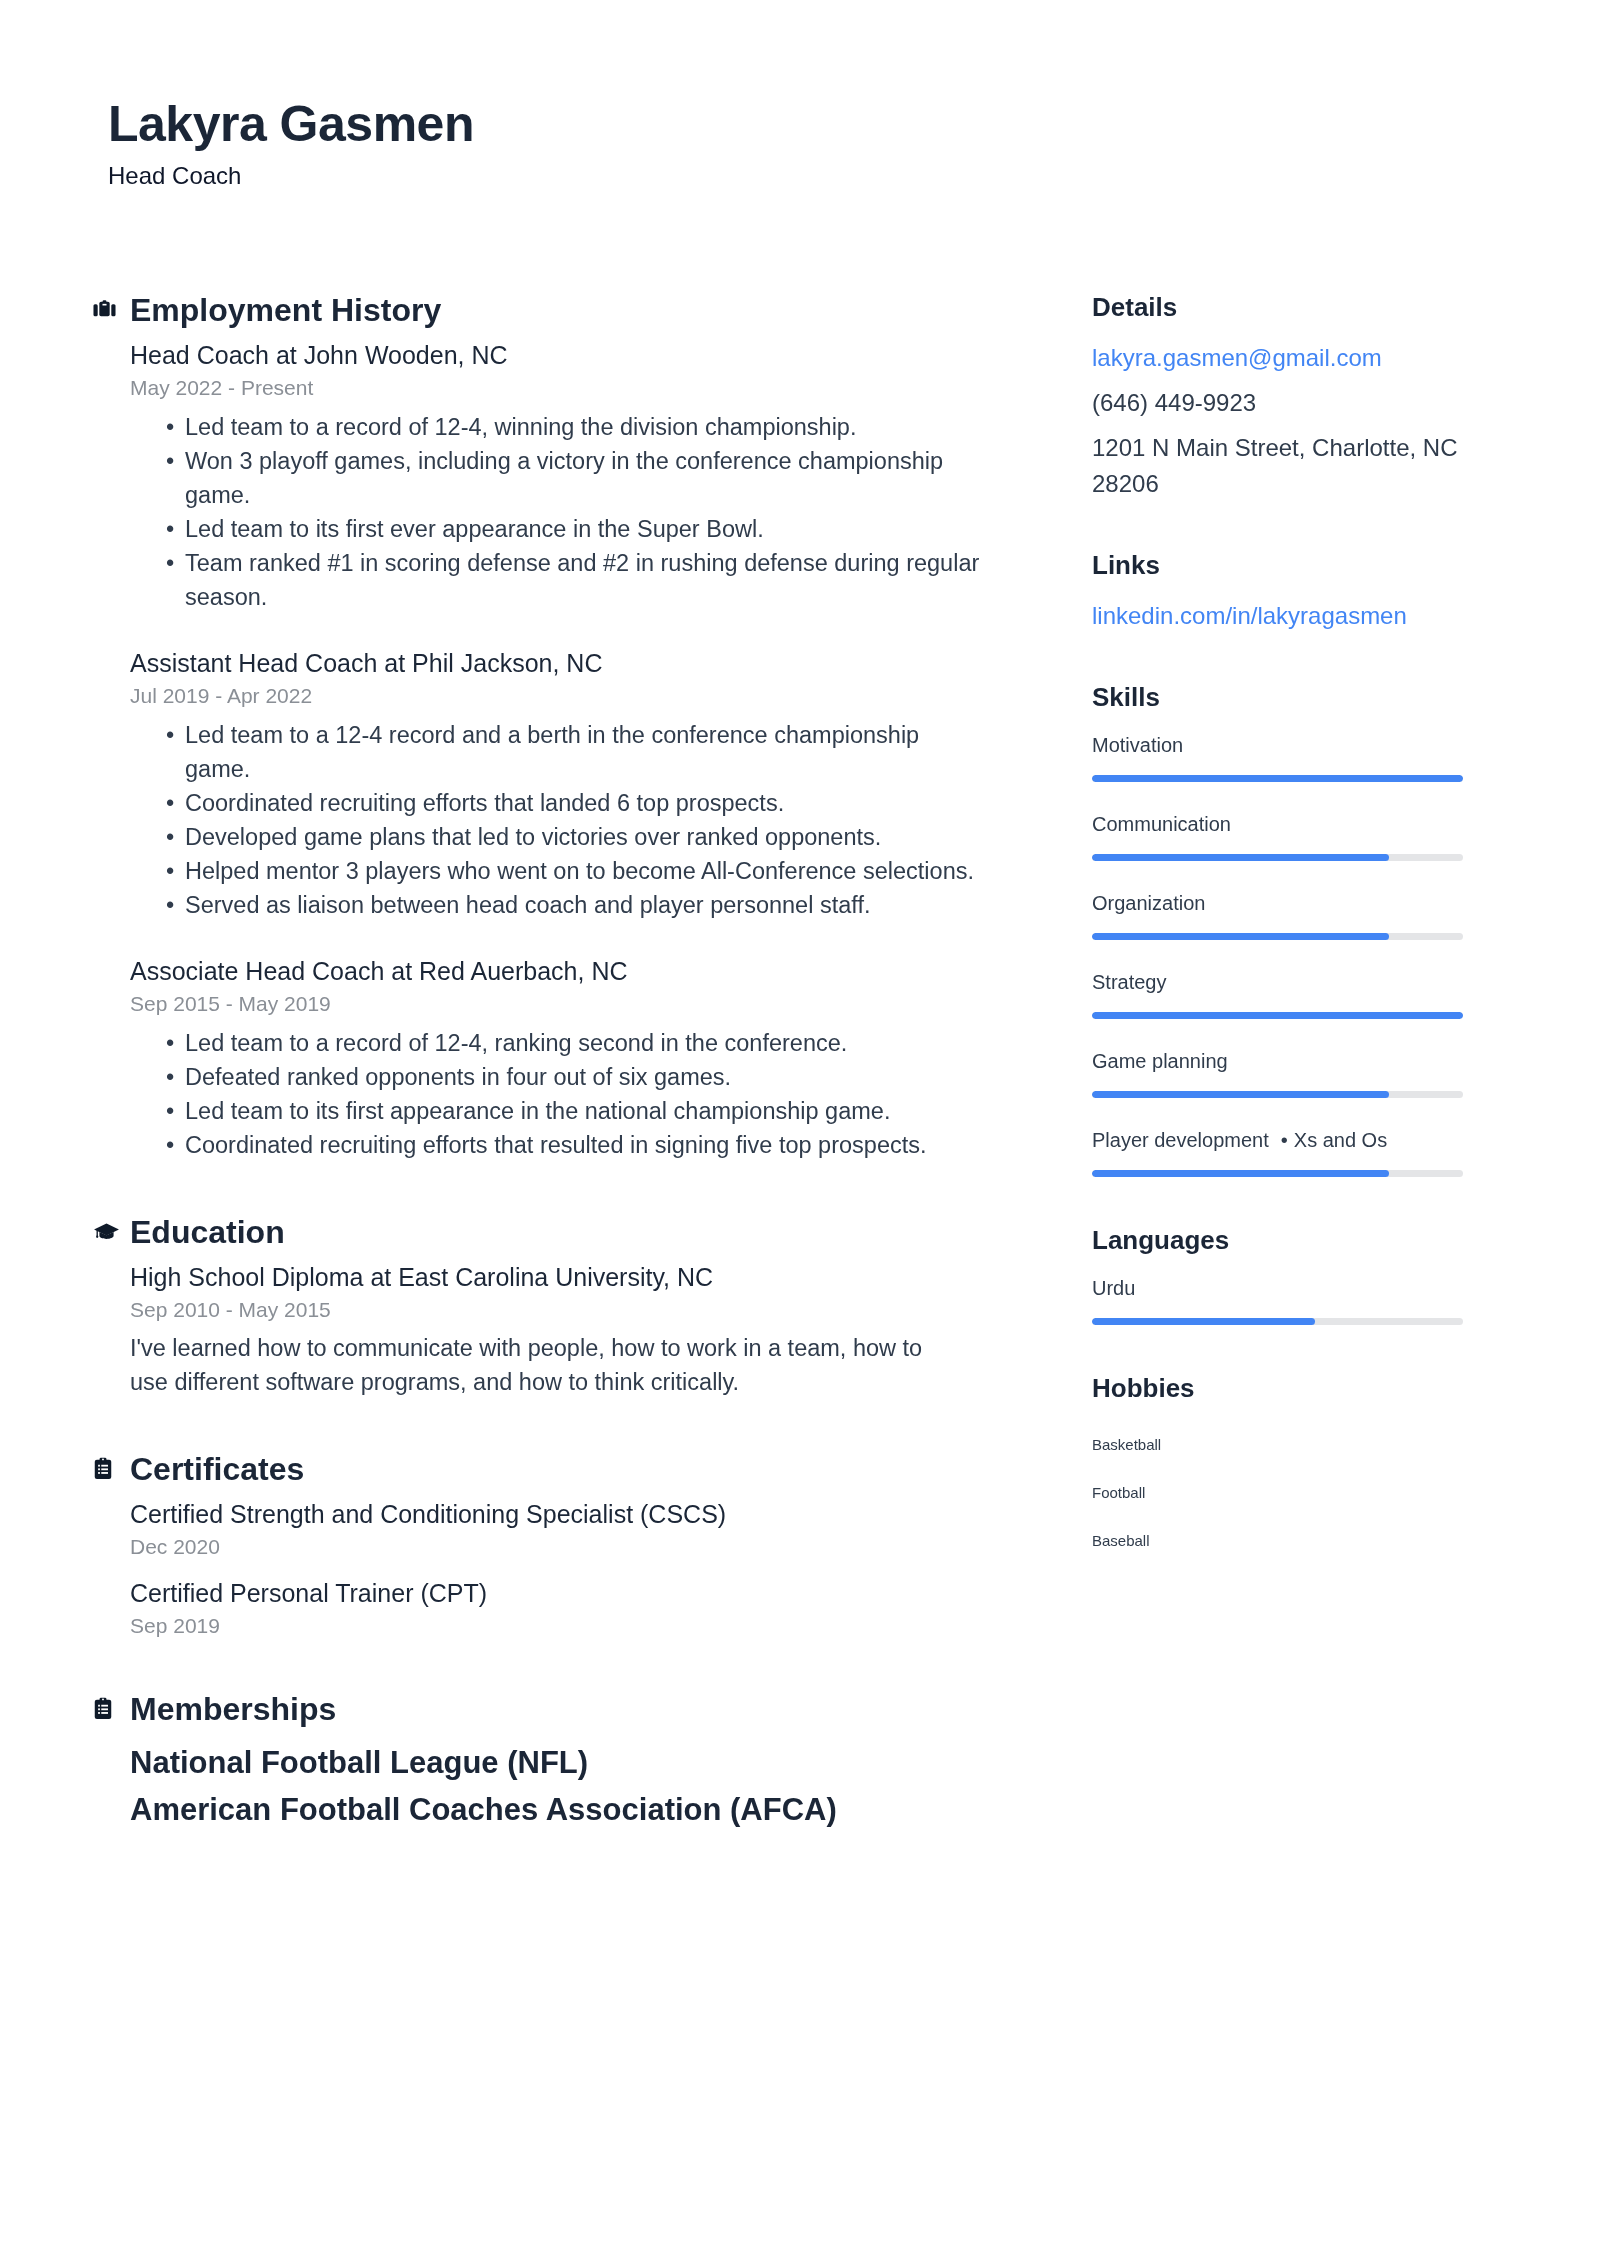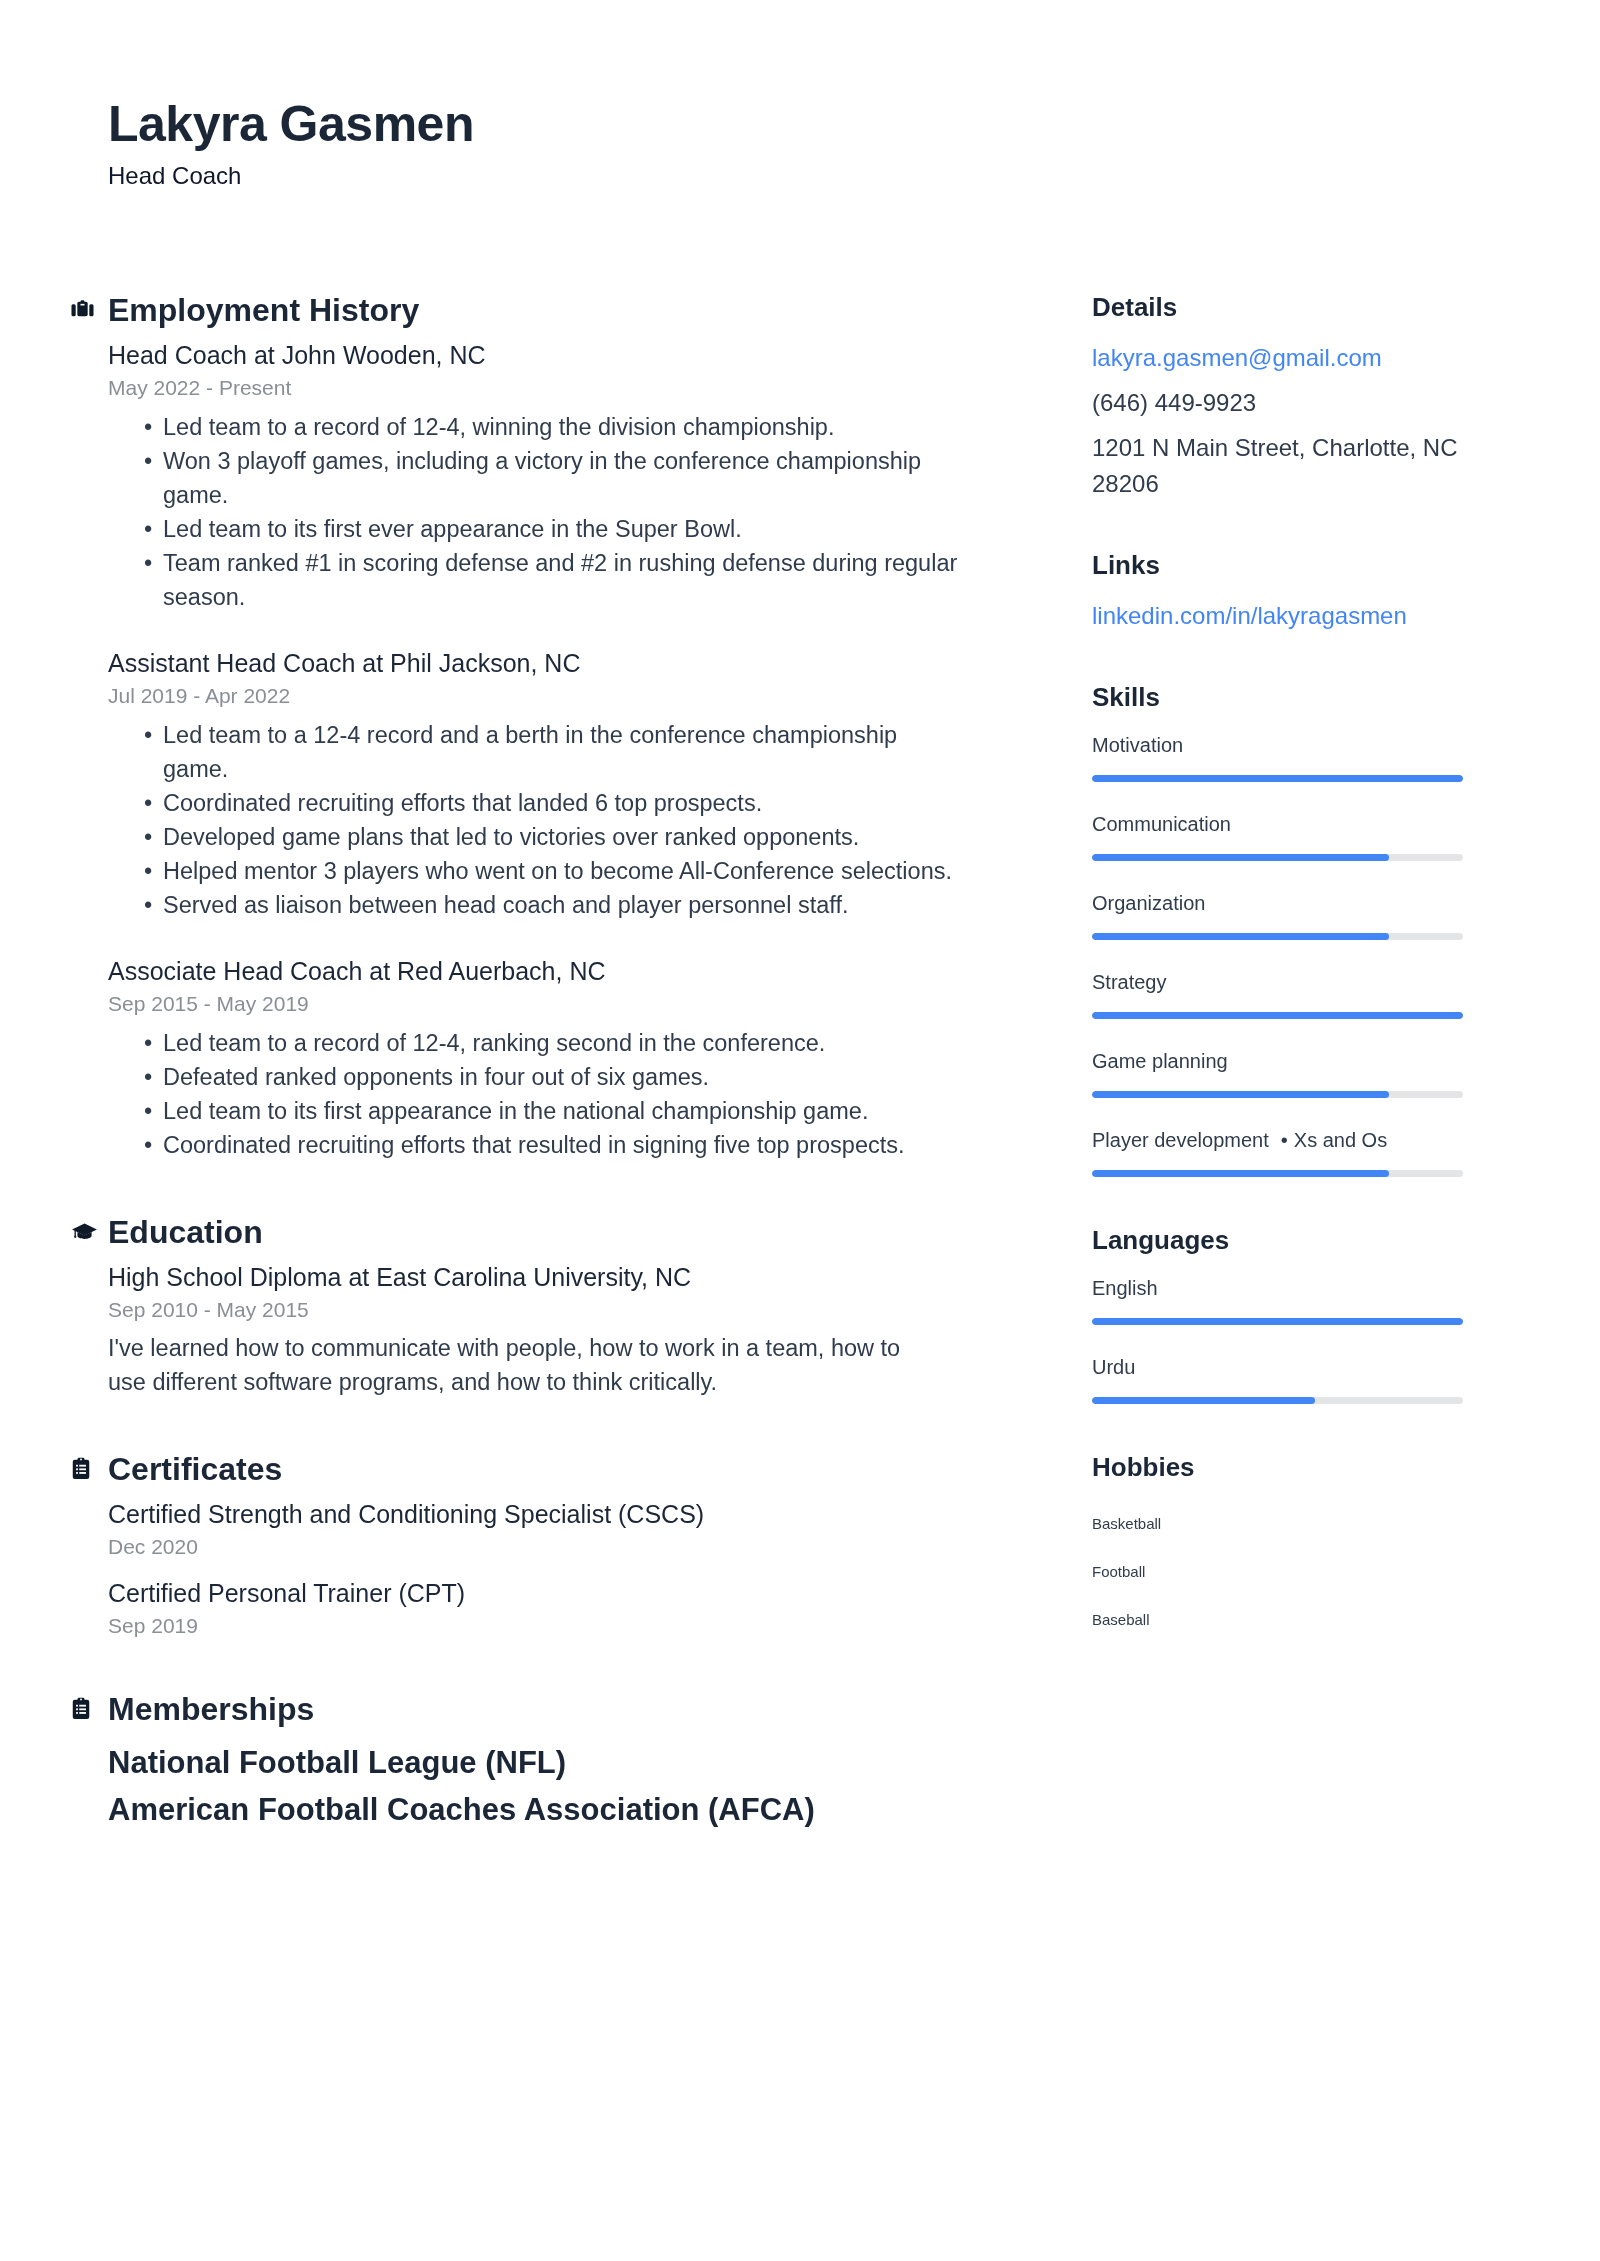--- a/index.html
+++ b/index.html
@@ -21,21 +21,21 @@
   .page{padding:96px 137px 0 108px;}
 
   
   .name{
     margin:0;font-size:50px;line-height:56px;font-weight:700;
     color:var(--dark);letter-spacing:-0.5px;
   }
   .subtitle{margin-top:8px;font-size:24px;line-height:31px;color:#0f172a;}
 
   
-  .columns{display:flex;justify-content:space-between;margin-top:99px;}
+  .columns{display:flex;justify-content:space-between;margin-top:99px;margin-left:22px;}
   .left{width:892px;}
   .right{width:371px;}
 
   
   .sec + .sec{margin-top:50px;}
   .sec-h{
     position:relative;margin:0 0 10px 0;
     font-size:32px;line-height:40px;font-weight:700;color:var(--dark);
   }
   .sec-icon{position:absolute;left:-37px;top:8px;display:inline-flex;}
@@ -273,26 +273,20 @@
           </div>
           <div class="bar">
               <div class="bar-fill" style="width: 80%;"></div>
             </div>
         </div>
       </section>
 
       <section class="side-sec">
         <h2 class="side-h">Languages</h2>
 
-        <div class="skill">
-          <div class="skill-label">English</div>
-          <div class="bar">
-              <div class="bar-fill" style="width: 100%;"></div>
-            </div>
-        </div>
 
         <div class="skill">
           <div class="skill-label">Urdu</div>
           <div class="bar">
               <div class="bar-fill" style="width: 60%;"></div>
             </div>
         </div>
       </section>
 
       <section class="side-sec">

